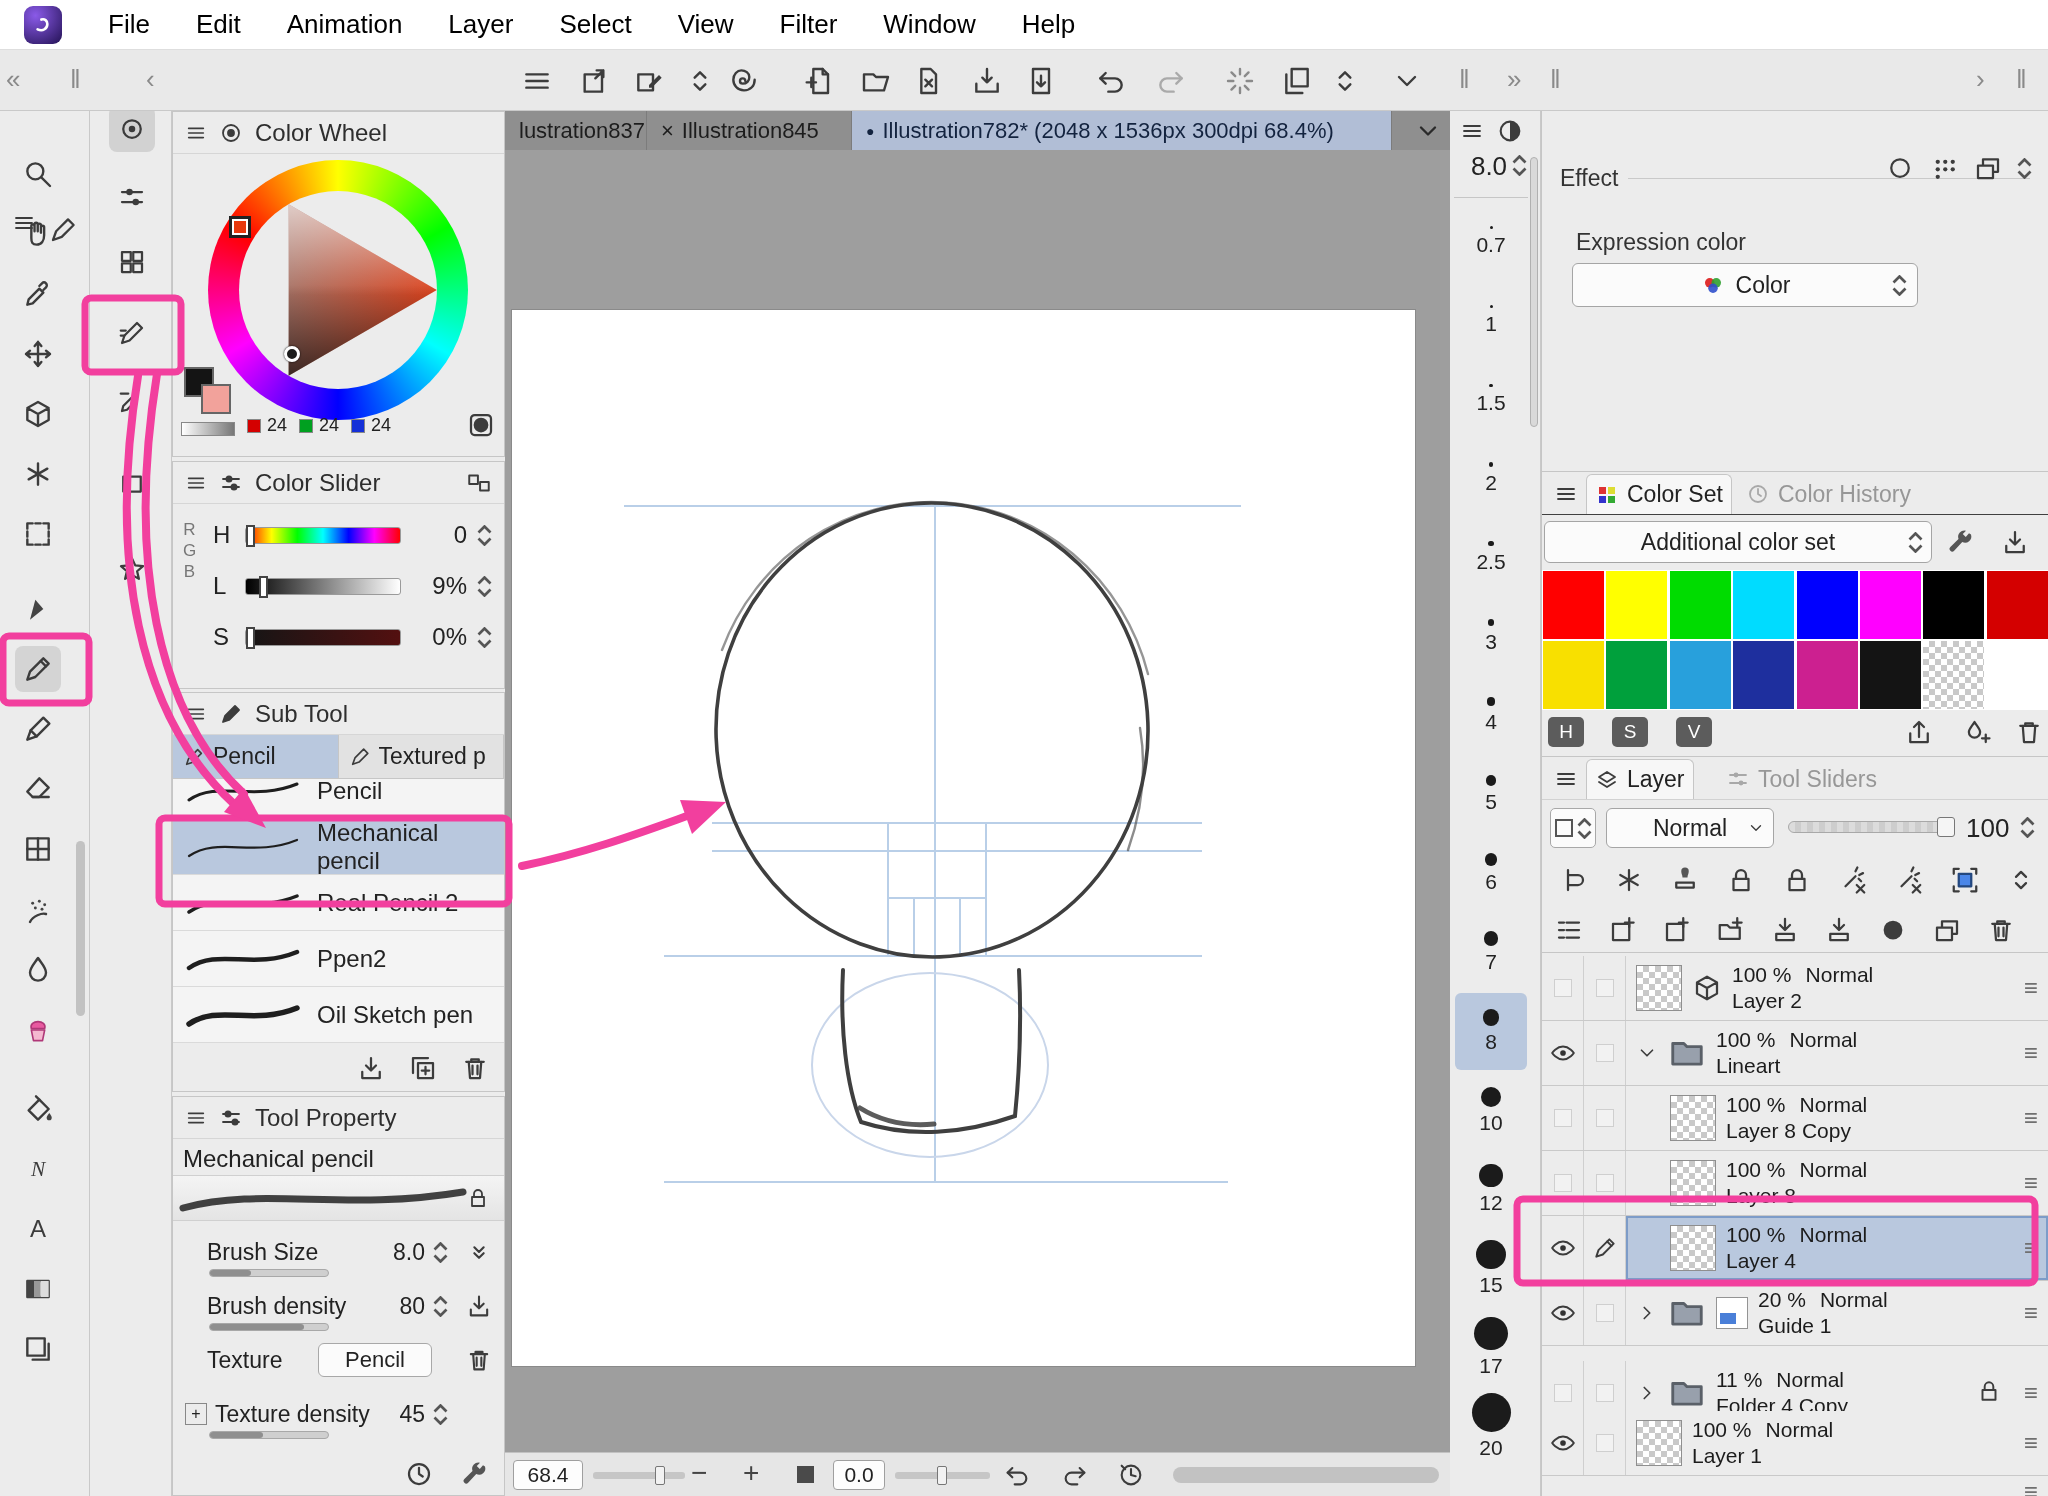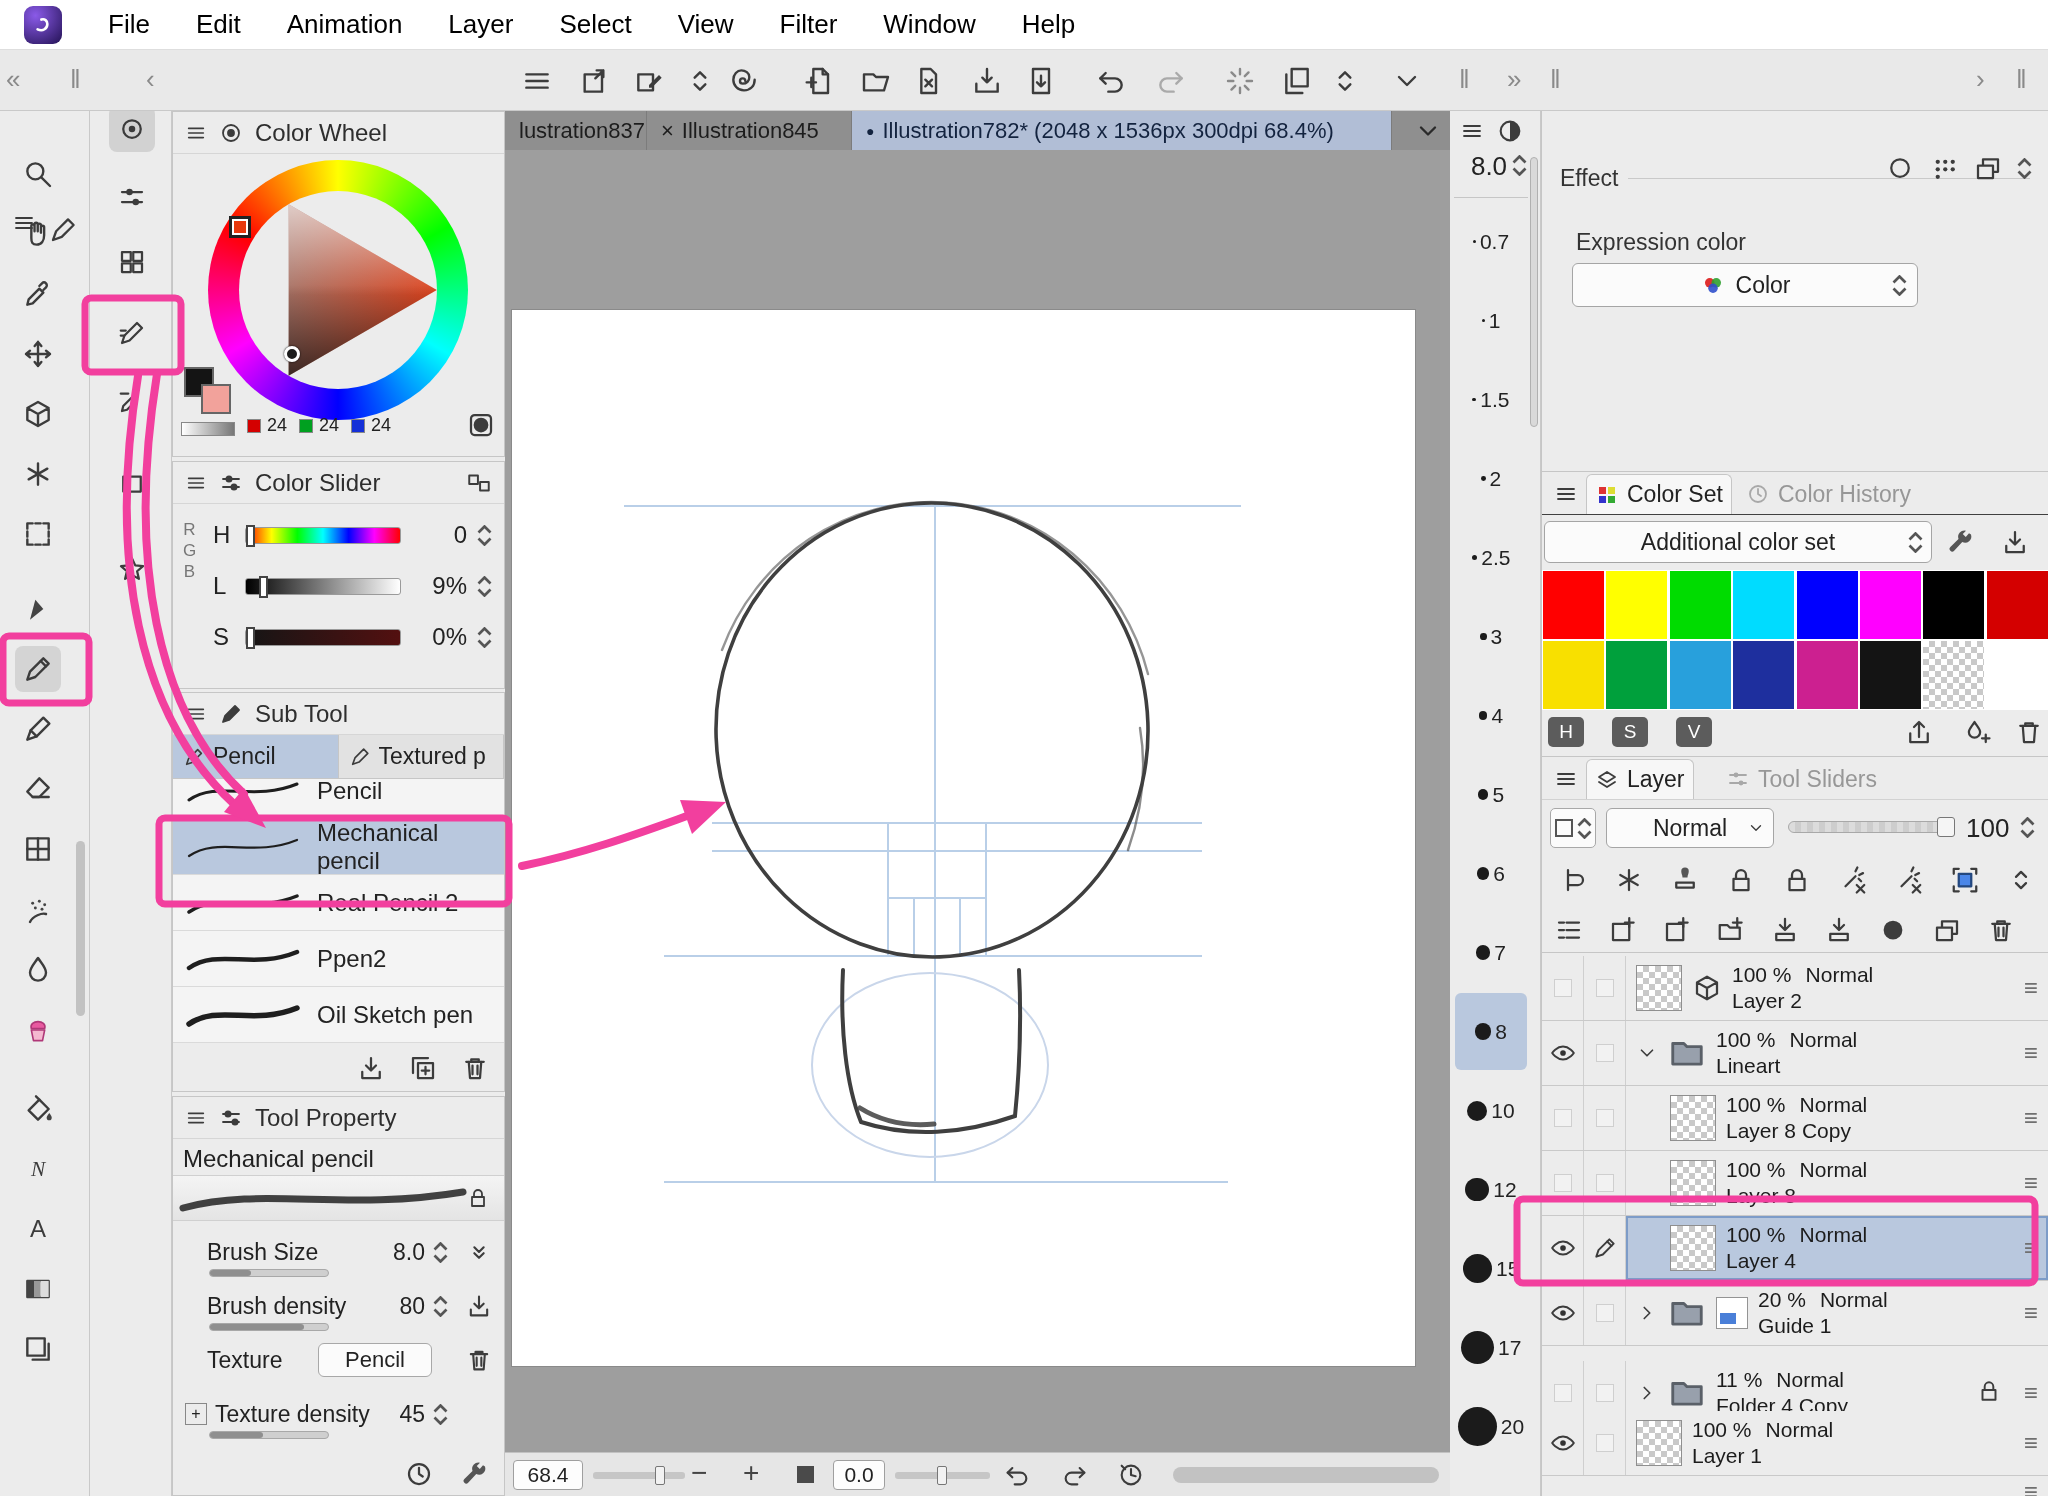--- a/index.html
+++ b/index.html
@@ -63,21 +63,21 @@
 .tabbar{position:absolute;left:0;top:0;right:0;height:39px;background:#8f8f8f;display:flex;align-items:stretch}
 .dtab{display:flex;align-items:center;gap:8px;padding:0 14px;font-size:22px;color:#1d1d1d;border-right:1px solid #7c7c7c;white-space:nowrap;overflow:hidden}
 .dtab.active{background:#b1bed6;color:#13233f}
 .page{position:absolute;left:7px;top:199px;width:903px;height:1056px;background:#fff;box-shadow:0 0 0 1px #8a8a8a}
 .cbottom{position:absolute;left:0;right:0;bottom:0;height:44px;background:#e6e6e6;border-top:1px solid #c2c2c2}
 .valbox{position:absolute;top:7px;height:30px;background:#fdfdfd;border:1px solid #9f9f9f;border-radius:4px;display:flex;align-items:center;justify-content:center;font-size:21px}
 .btrack{position:absolute;top:19px;height:7px;background:#c6c6c6;border-radius:3px}
 .bthumb{position:absolute;top:-6px;width:10px;height:19px;background:#f2f2f2;border:1px solid #777;border-radius:2px}
 
 .bcol{position:absolute;left:1450px;top:111px;width:91px;height:1385px;background:#ececec;border-right:1px solid #c9c9c9}
-.bcell{position:absolute;left:5px;width:72px;height:77px;display:flex;flex-direction:row;align-items:center;justify-content:center;gap:4px}
+.bcell{position:absolute;left:5px;width:72px;height:77px;display:flex;flex-direction:column;align-items:center;justify-content:center;gap:4px}
 .bcell.sel{background:#b9c8de;border-radius:6px}
 .bdot{background:#1b1b1b;border-radius:50%}
 .bnum{font-size:21px;color:#222}
 
 .rpanel{position:absolute;left:1541px;top:111px;width:507px;height:1385px;background:#ececec;border-left:1px solid #c6c6c6}
 .sectionlabel{font-size:23px;color:#333}
 .ddown{position:absolute;background:#fbfbfb;border:1px solid #a5a5a5;border-radius:6px;display:flex;align-items:center;justify-content:center;gap:10px;font-size:23px}
 .swatch{position:absolute;width:63px;height:70px;border:1px solid #fff}
 .checker{background-color:#fff;background-image:linear-gradient(45deg,#c9c9c9 25%,transparent 25%,transparent 75%,#c9c9c9 75%),linear-gradient(45deg,#c9c9c9 25%,transparent 25%,transparent 75%,#c9c9c9 75%);background-size:12px 12px;background-position:0 0,6px 6px}
 .hsvbtn{position:absolute;width:36px;height:30px;background:#5c5c5c;color:#fff;border-radius:5px;display:flex;align-items:center;justify-content:center;font-size:19px}

